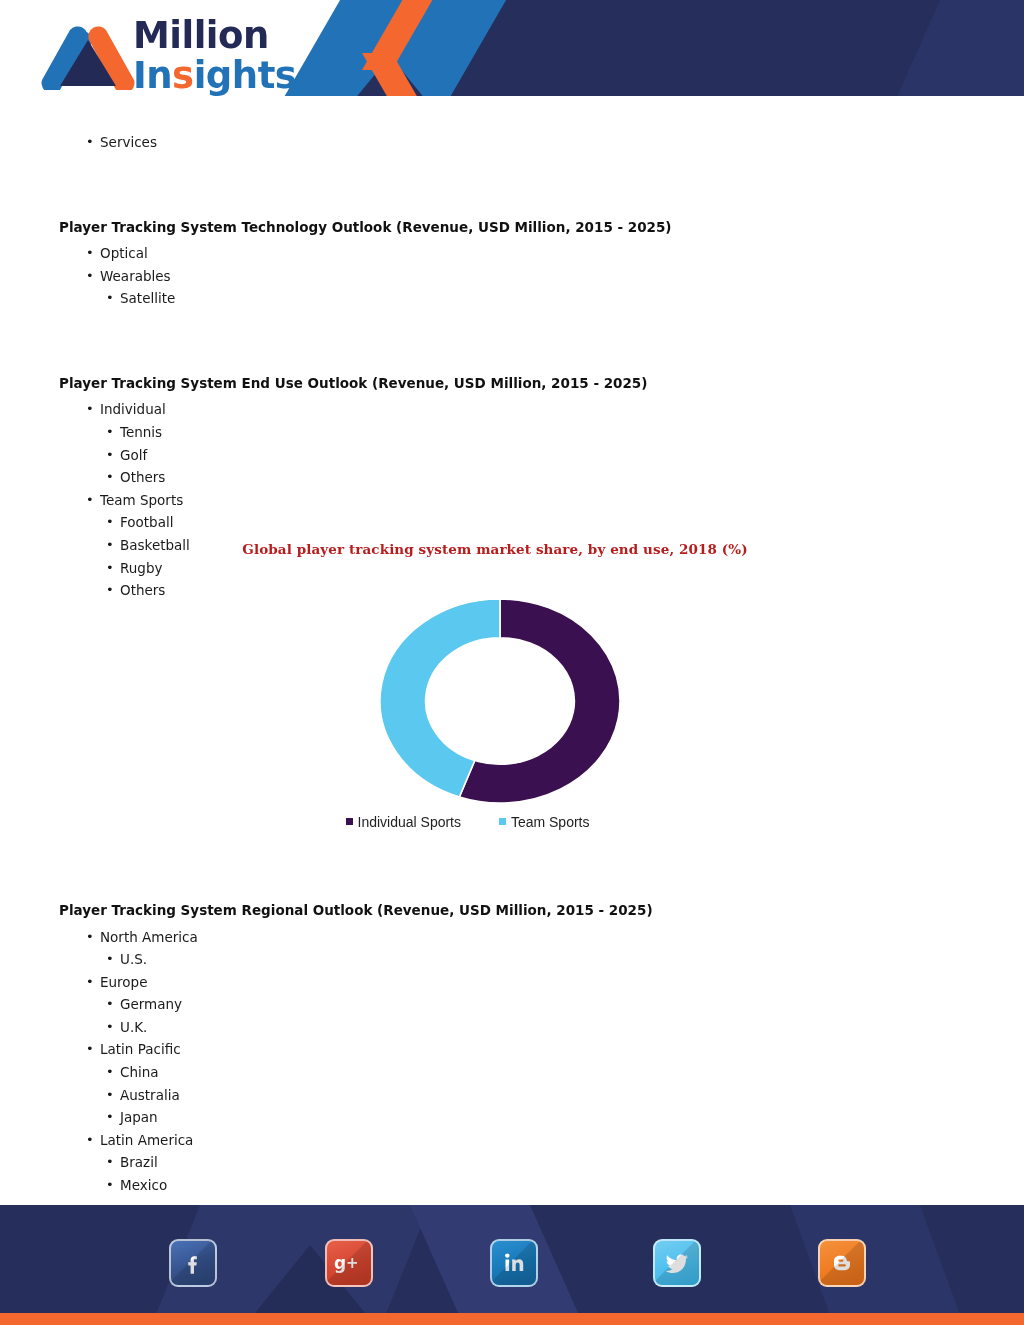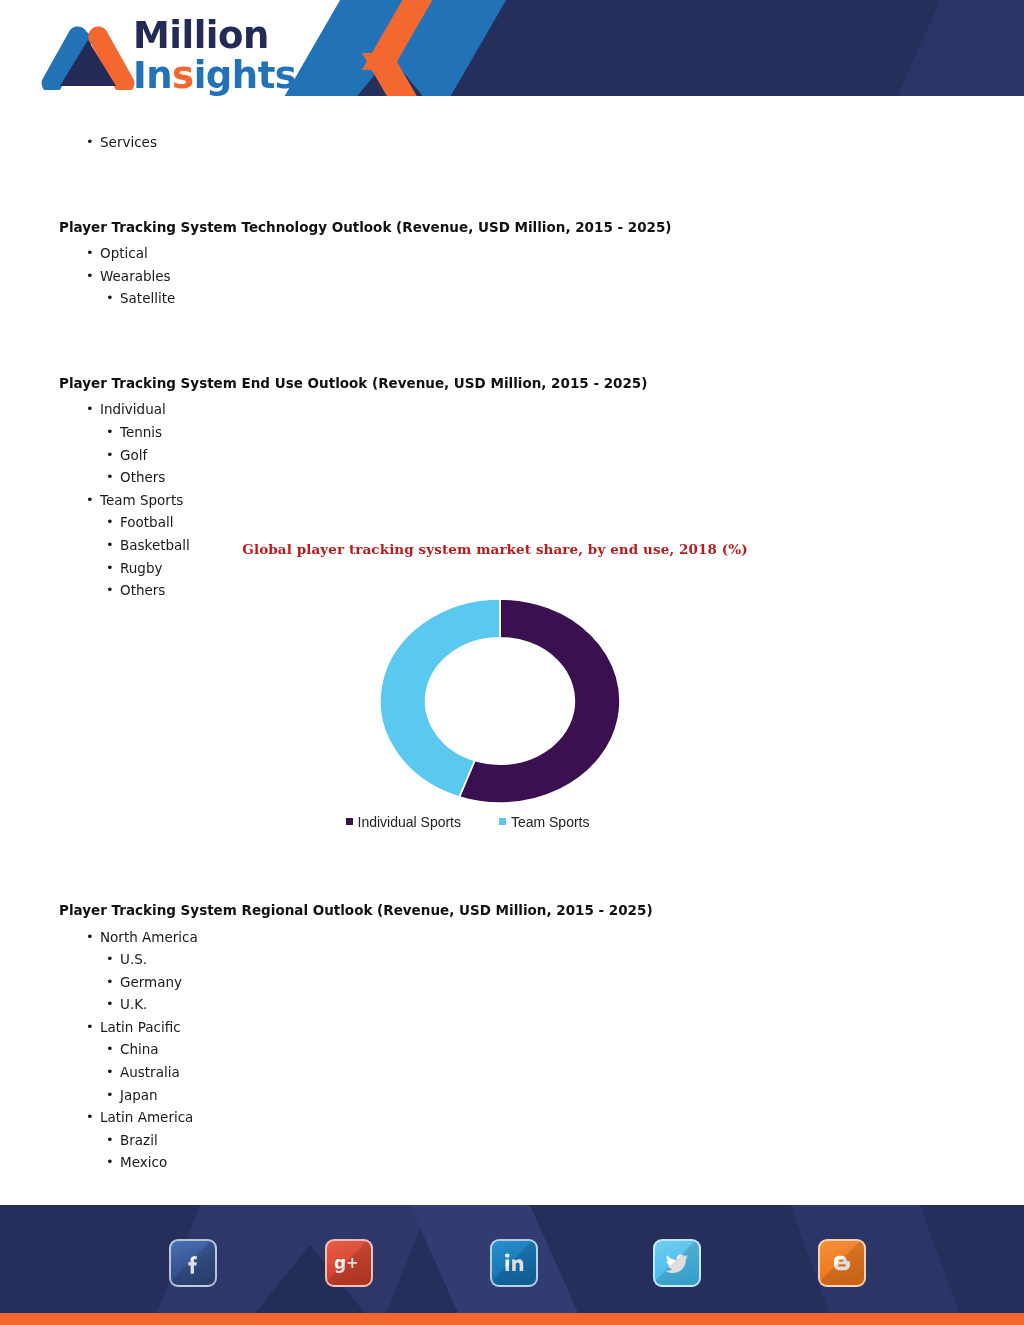--- a/index.html
+++ b/index.html
@@ -354,20 +354,21 @@
       <span class="legend-swatch" id="sw1" style="background: rgb(91, 200, 240);"></span><span class="legend-label">Team Sports</span>
     </span>
   </div>
 </div>
 
 <div style="position:absolute; left:0; top:868px; width:884px;">
   <div class="sec-head">Player Tracking System Regional Outlook (Revenue, USD Million, 2015 - 2025)</div>
   <ul class="lvl">
     <li class="l1">North America</li>
     <li class="l2">U.S.</li>
+    <li class="l1">Europe</li>
     <li class="l2">Germany</li>
     <li class="l2">U.K.</li>
     <li class="l1">Latin Pacific</li>
     <li class="l2">China</li>
     <li class="l2">Australia</li>
     <li class="l2">Japan</li>
     <li class="l1">Latin America</li>
     <li class="l2">Brazil</li>
     <li class="l2">Mexico</li>
   </ul>

